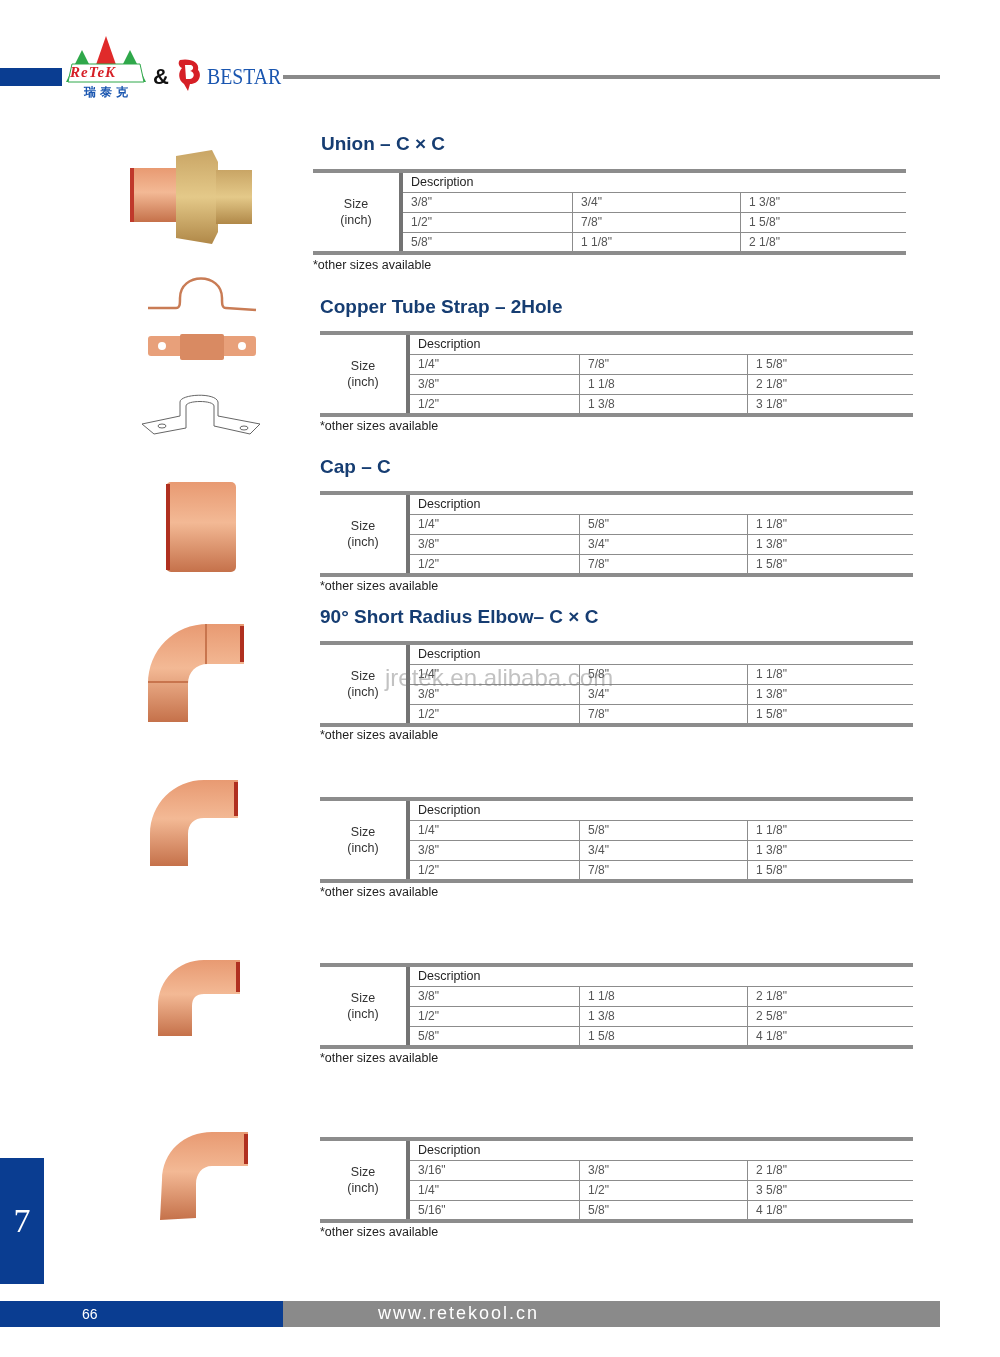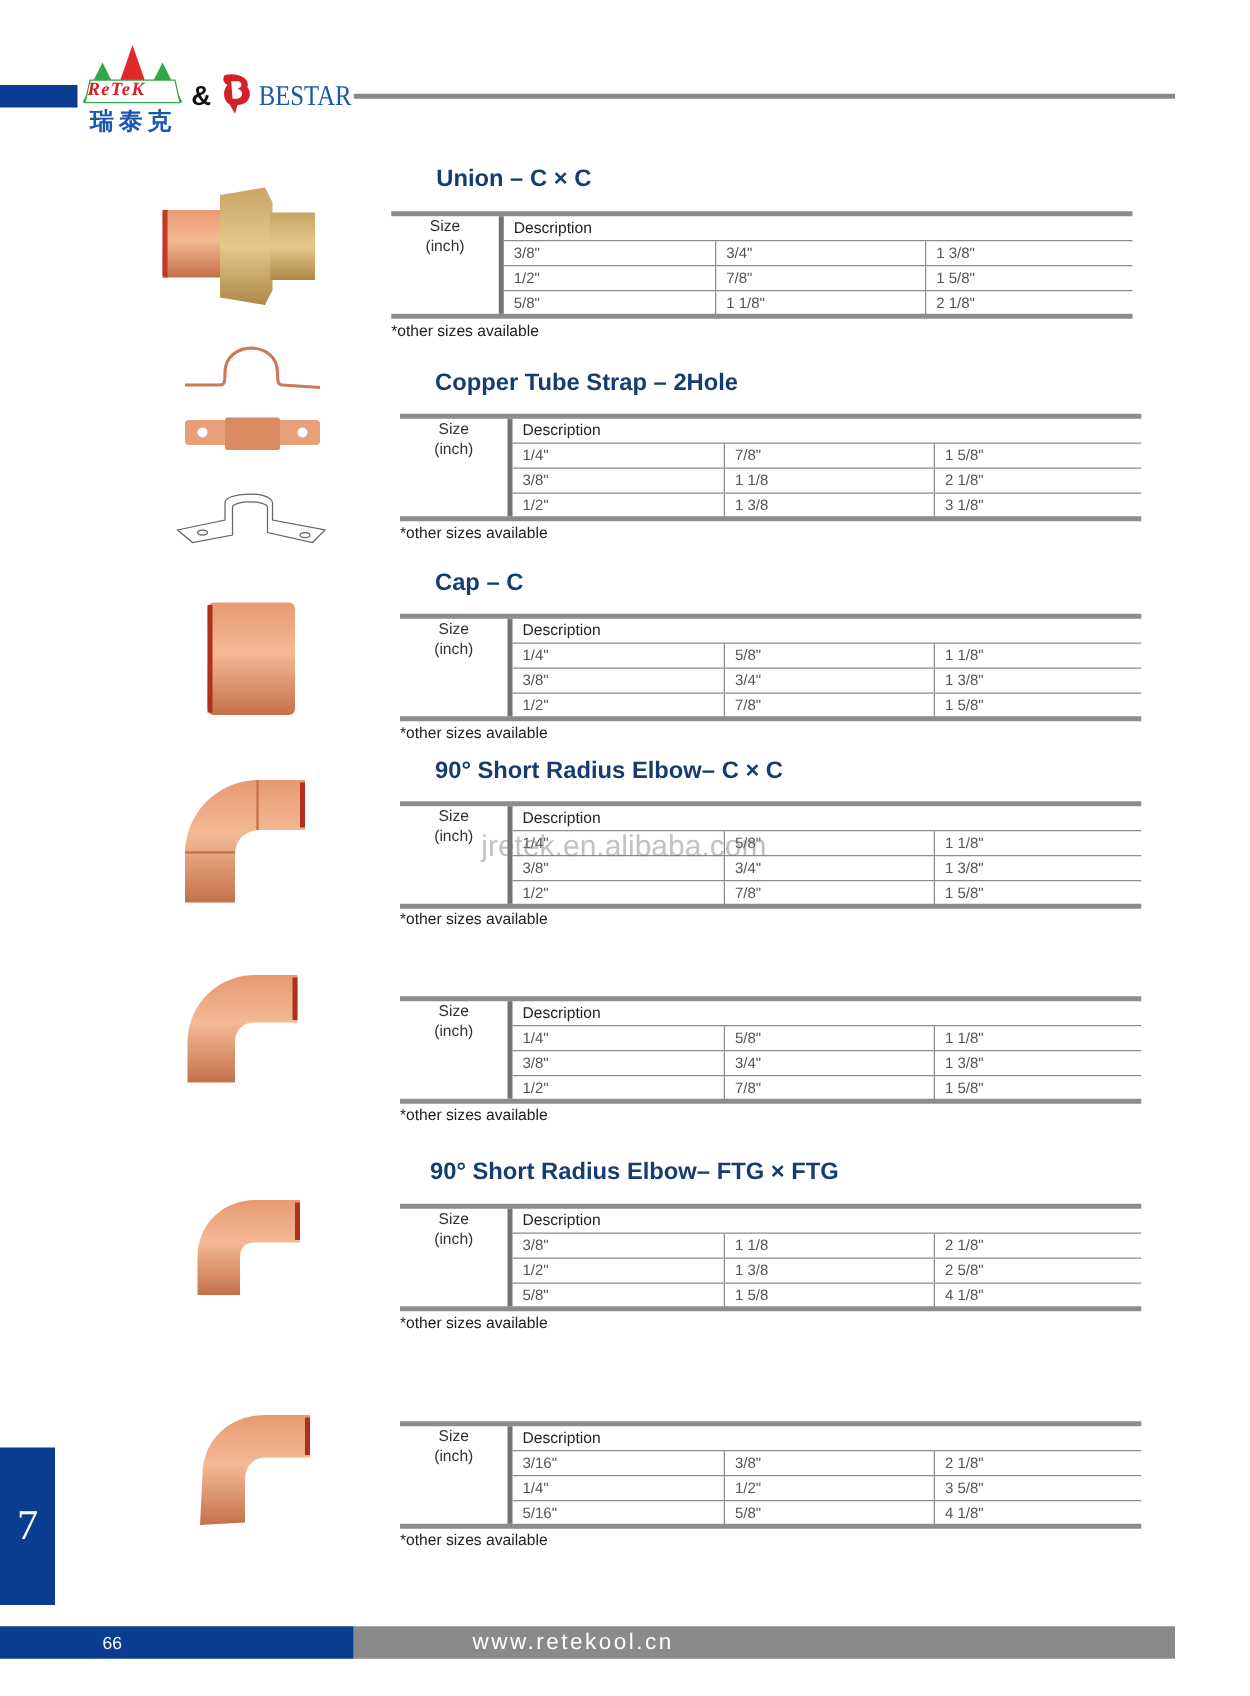--- a/index.html
+++ b/index.html
@@ -4,30 +4,30 @@
 <style>
   html, body { margin: 0; padding: 0; background: #ffffff; }
   body { width: 1000px; height: 1357px; position: relative; overflow: hidden; font-family: "Liberation Sans", sans-serif; color: #222; }
 
   
   .hdr-blue { position: absolute; left: 0; top: 68px; width: 62px; height: 18px; background: #0a3d91; }
   .hdr-gray { position: absolute; left: 283px; top: 75px; width: 657px; height: 4px; background: #8a8a8a; }
   .logo-retek { position: absolute; left: 64px; top: 34px; width: 84px; height: 74px; }
   .logo-tri { position: absolute; left: 0; top: 0; width: 84px; height: 52px; }
   .logo-word { position: absolute; left: 6px; top: 30px; font-family: "Liberation Serif", serif; font-style: italic; font-weight: bold; font-size: 15px; color: #d61f26; letter-spacing: 1px; }
-  .logo-cn { position: absolute; left: 8px; top: 50px; font-size: 19px; font-weight: bold; color: #1a56b0; letter-spacing: 4px; white-space: nowrap; }
+  .logo-cn { position: absolute; left: 20px; top: 50px; font-size: 12px; font-weight: bold; color: #1a56b0; letter-spacing: 4px; white-space: nowrap; }
   .amp { position: absolute; left: 153px; top: 64px; font-size: 22px; font-weight: bold; color: #111; }
   .bestar-mark { position: absolute; left: 176px; top: 58px; width: 26px; height: 34px; }
   .bestar-word { position: absolute; left: 207px; top: 64px; font-family: "Liberation Serif", serif; font-size: 23px; color: #1a56b0; letter-spacing: 0px; transform: scaleX(0.86); transform-origin: left; }
 
   
   .section { position: absolute; }
-  .sec-title { position: absolute; left: 0; top: 0; font-weight: bold; font-size: 19px; color: #163d72; white-space: nowrap; margin-left: 28px; }
+  .sec-title { position: absolute; left: 0; top: 0; font-weight: bold; font-size: 19px; color: #163d72; white-space: nowrap; }
   .tbl { position: absolute; left: 0; border-top: 4px solid #8c8c8c; border-bottom: 4px solid #8c8c8c; width: 593px; }
-  .size-col { position: absolute; left: 0; top: 0; width: 86px; height: 100%; text-align: center; font-size: 12.5px; color: #333; display: flex; flex-direction: column; line-height: 16px; }
+  .size-col { position: absolute; left: 0; top: 0; width: 86px; height: 100%; text-align: center; font-size: 12.5px; color: #333; display: flex; flex-direction: column; justify-content: center; line-height: 16px; }
   .data-col { position: absolute; left: 86px; top: 0; right: 0; height: 100%; border-left: 4px solid #737373; }
   .desc-row { height: 19px; line-height: 19px; padding-left: 8px; font-size: 12.5px; color: #222; border-bottom: 1px solid #8c8c8c; }
   .row { display: flex; height: 19px; line-height: 19px; border-bottom: 1px solid #8c8c8c; }
   .row:last-child { border-bottom: none; height: 20px; }
   .cell { font-size: 12px; color: #555; padding-left: 8px; box-sizing: border-box; }
   .cell.c1 { width: 170px; border-right: 1px solid #8c8c8c; }
   .cell.c2 { width: 168px; border-right: 1px solid #8c8c8c; }
   .cell.c3 { flex: 1; }
   .note { position: absolute; left: 0; font-size: 12.5px; color: #222; white-space: nowrap; }
 
@@ -260,21 +260,20 @@
           <span class="cell c1">1/2"</span>
           <span class="cell c2">7/8"</span>
           <span class="cell c3">1  5/8"</span>
         </div>
     </div>
   </div>
   <div class="note" style="top:123px">*other sizes available</div>
 </div>
 
 <div class="section" style="left:316px;top:927px;width:604px;height:140px">
-  <div class="sec-title">90°  Short Radius Elbow– FTG × FTG</div>
   <div class="tbl" style="left:4px;top:36px;height:78px">
     <div class="size-col">
         <span>Size</span>
         <span>(inch)</span>
       </div>
     <div class="data-col">
       <div class="desc-row">Description</div>
       <div class="row">
           <span class="cell c1">3/8"</span>
           <span class="cell c2">1  1/8</span>

